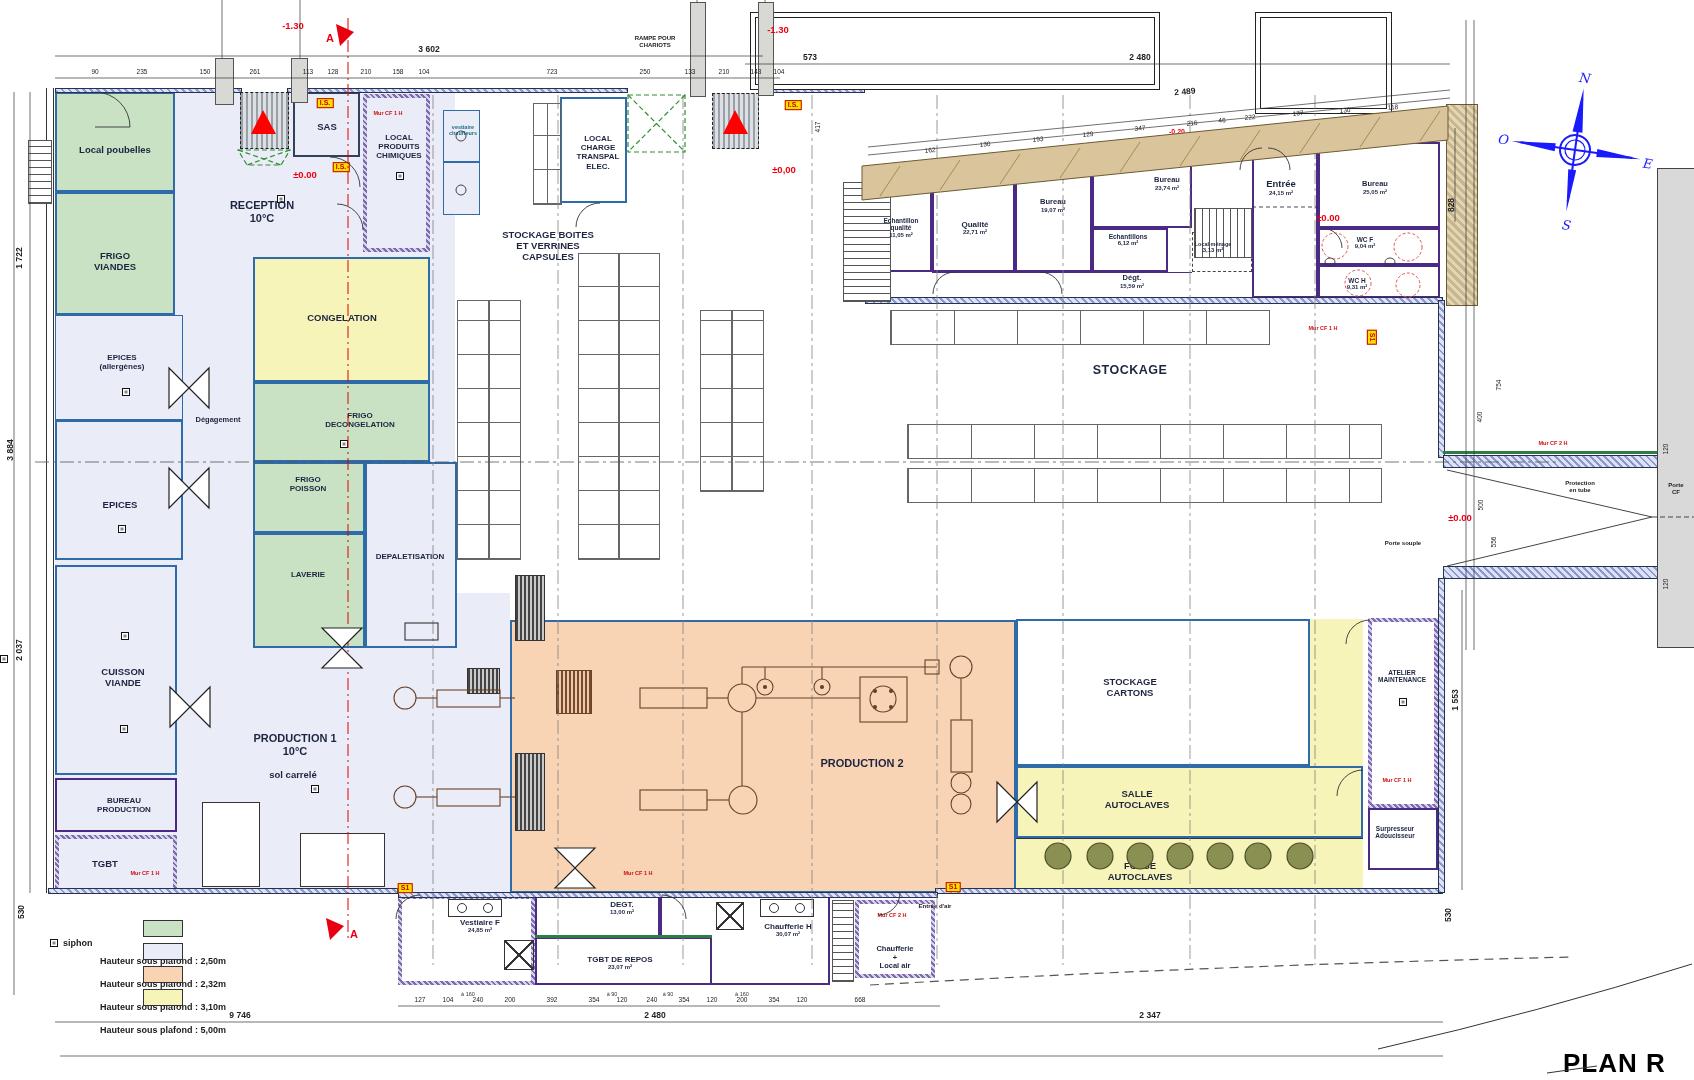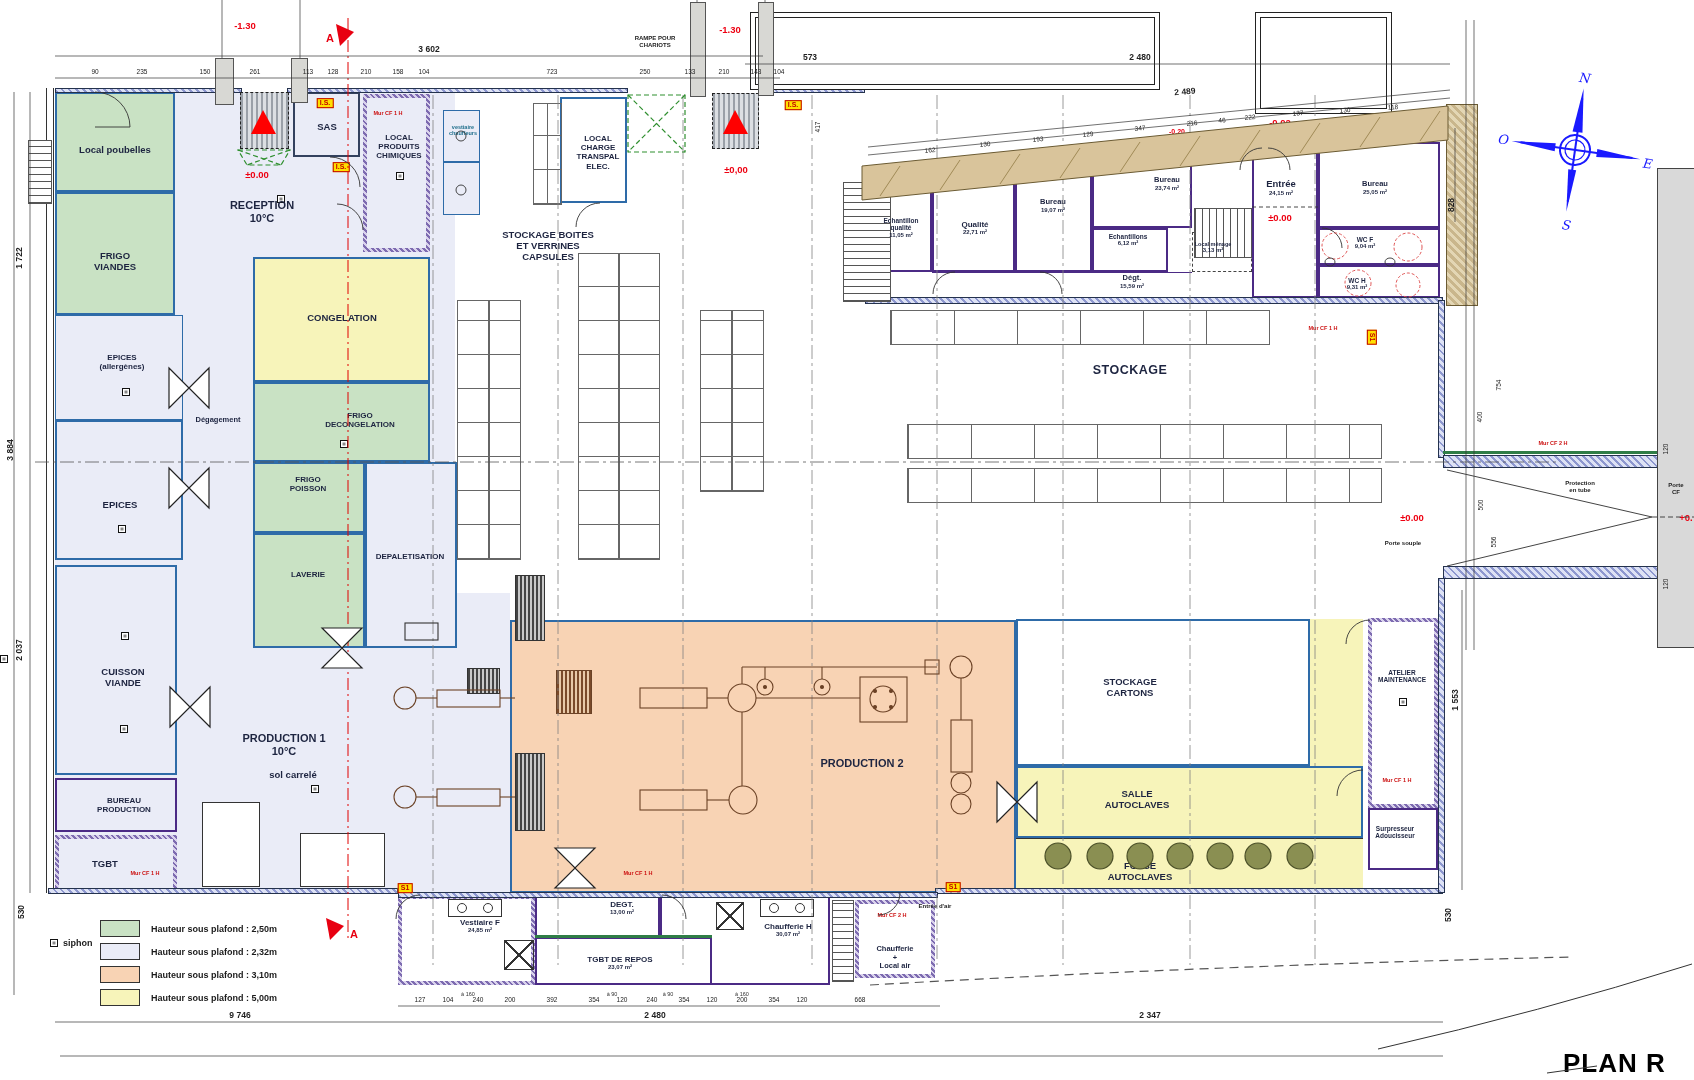--- a/index.html
+++ b/index.html
@@ -40,26 +40,26 @@
   .fs5{font-size:5.5px;} .fs6{font-size:6.5px;} .fs7{font-size:7.5px;} .fs9{font-size:9.5px;}
   .fs11{font-size:11px;} .fs12{font-size:12.5px;letter-spacing:.5px;}
   .ar{display:block;font-size:6px;font-weight:bold;}
   .ann{position:absolute;transform:translate(-50%,-50%);white-space:pre-line;text-align:center;z-index:6;line-height:1.1;}
   .dim{font-size:6.5px;color:#222;font-weight:normal;}
   .dimb{font-size:8.5px;color:#222;font-weight:bold;}
   .dimt{font-size:5.5px;color:#333;}
   .rotv{transform:translate(-50%,-50%) rotate(-90deg);}
   .rot6{transform:translate(-50%,-50%) rotate(-5deg);}
   .rotv90{transform:translate(-50%,-50%) rotate(90deg);}
-  .lvl{font-size:9.5px;font-weight:bold;color:#ee0011;}
+  .lvl{font-size:9.5px;font-weight:bold;color:#ee0011;margin-left:48px;}
   .lvls{font-size:7px;font-weight:bold;color:#ee0011;}
   .tag{font-size:7px;font-weight:bold;color:#c00000;background:#ffe000;border:1px solid #c00000;padding:0 2px;}
   .fire{font-size:5.5px;font-weight:bold;color:#cc1111;}
   .note{font-size:6px;font-weight:bold;color:#1b1b1b;}
-  .legend-row{position:absolute;display:flex;align-items:center;gap:11px;}
+  .legend-row{position:absolute;display:flex;align-items:center;gap:19px;flex-direction:column;}
   .legend-sw{width:38px;height:15px;border:1px solid #333;}
   .legend-tx{font-size:9px;font-weight:bold;color:#1b1b1b;}
   .plan-title{position:absolute;font-size:26px;font-weight:bold;color:#000;letter-spacing:1px;}
   svg.overlay{position:absolute;left:0;top:0;z-index:8;pointer-events:none;}
 </style>
 </head>
 <body>
 
 <div class="plan">
 
@@ -196,21 +196,21 @@
 CHIMIQUES</span>
   <span class="lbl fs5" style="left:463px;top:130px;color:#1f6e8c">vestiaire
 chauffeurs</span>
   <span class="lbl fs9" style="left:342px;top:318px">CONGELATION</span>
   <span class="lbl" style="left:360px;top:420px">FRIGO
 DECONGELATION</span>
   <span class="lbl" style="left:308px;top:484px">FRIGO
 POISSON</span>
   <span class="lbl" style="left:308px;top:575px">LAVERIE</span>
   <span class="lbl" style="left:410px;top:557px">DEPALETISATION</span>
-  <span class="lbl fs11" style="left:284px;top:745px">PRODUCTION 1
+  <span class="lbl fs11" style="left:295px;top:745px">PRODUCTION 1
 10°C</span>
   <span class="lbl fs9" style="left:293px;top:775px">sol carrelé</span>
   <span class="lbl fs9" style="left:548px;top:246px">STOCKAGE BOITES
 ET VERRINES
 CAPSULES</span>
   <span class="lbl" style="left:598px;top:152px">LOCAL
 CHARGE
 TRANSPAL
 ELEC.</span>
   <span class="lbl fs11" style="left:862px;top:763px">PRODUCTION 2</span>

